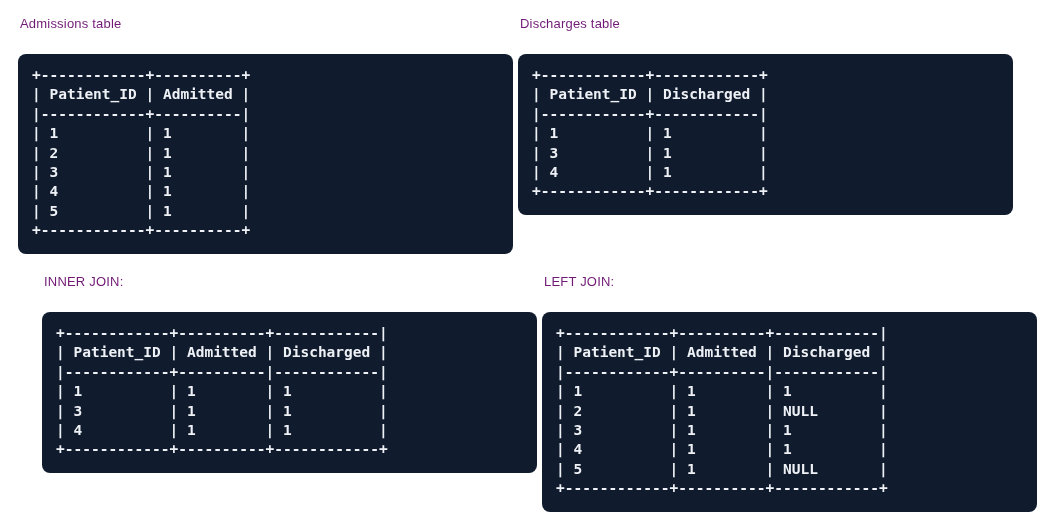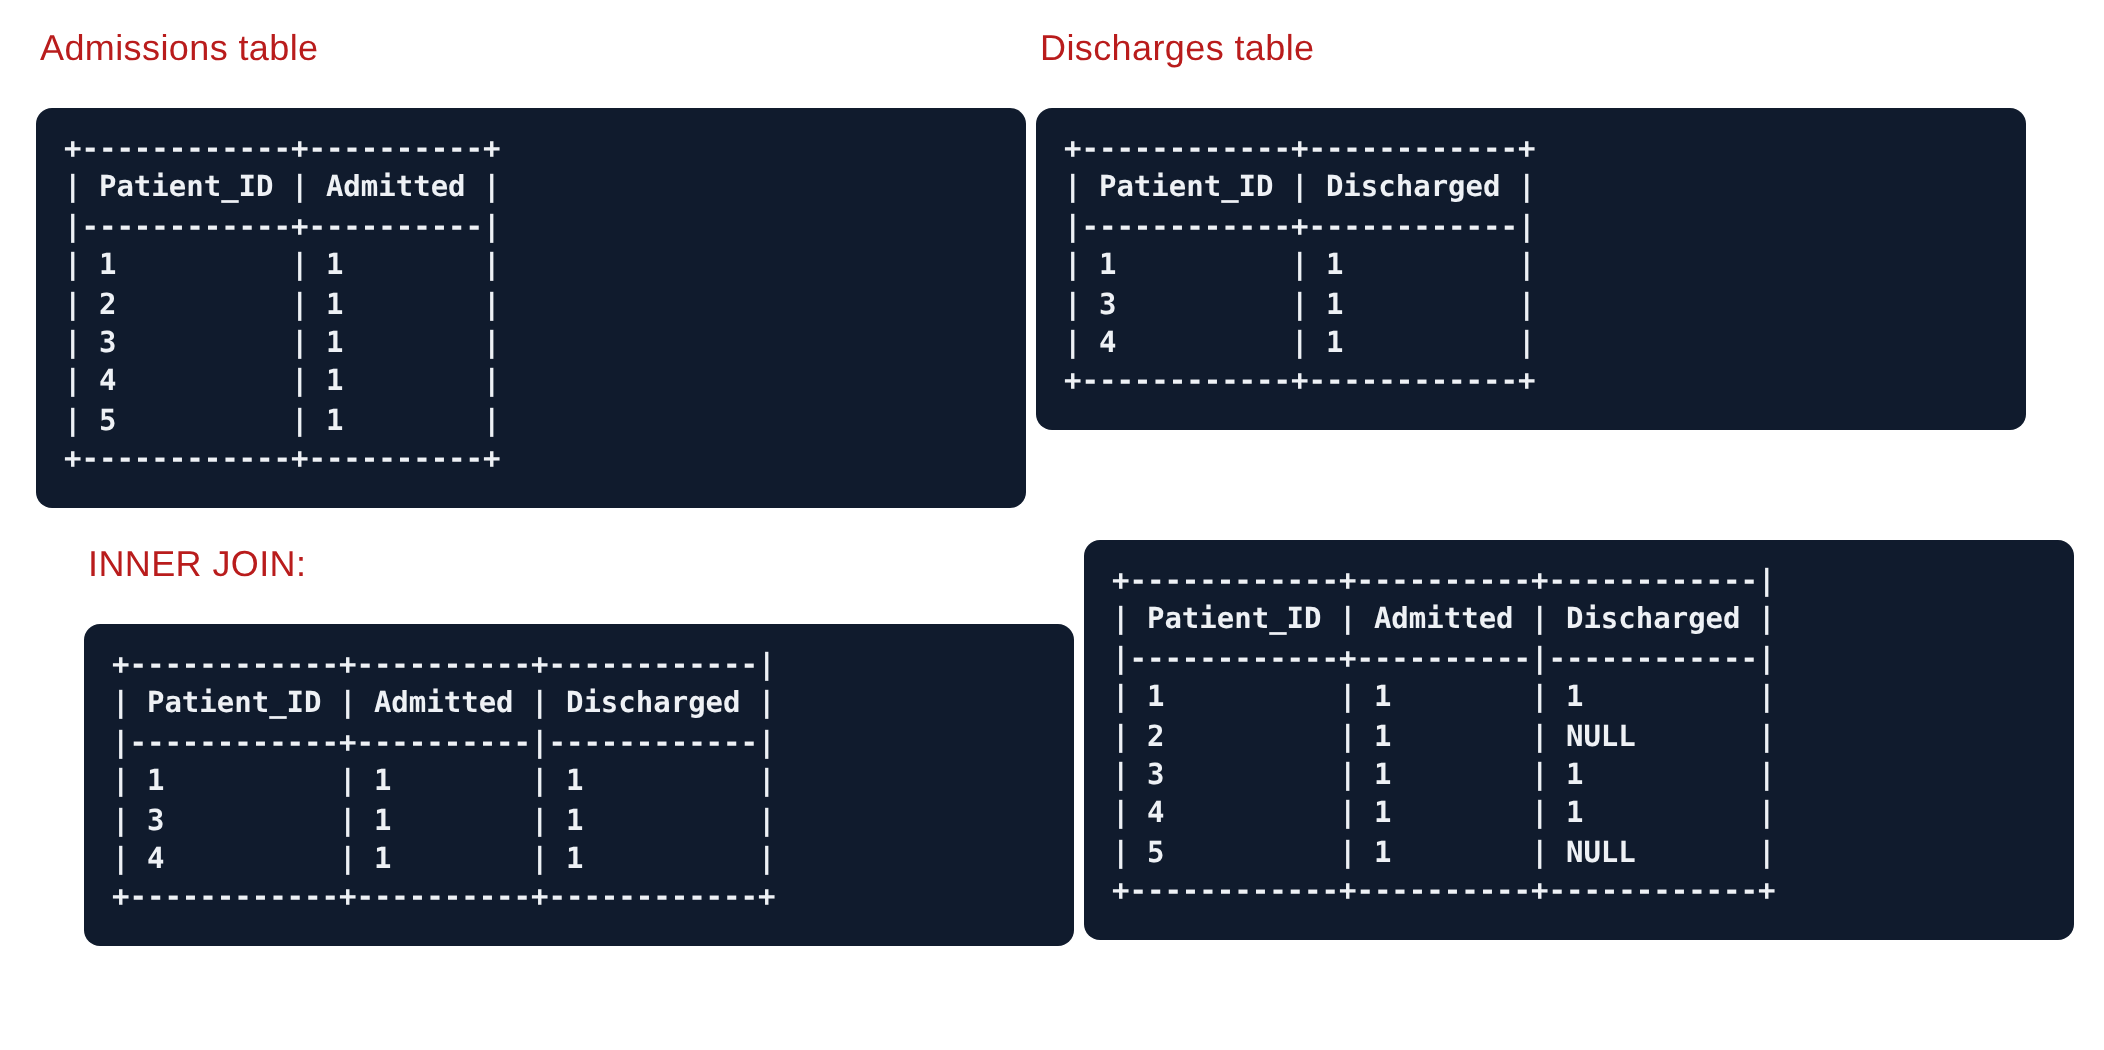--- a/index.html
+++ b/index.html
@@ -24,24 +24,24 @@
     position: absolute;
   }
   .col-left  { left: 18px; }
   .col-right { left: 518px; }
 
   .row-top    { top: 12px; }
   .row-bottom { top: 270px; margin-left: 24px; }
 
   .caption {
     font-family: "Liberation Sans", sans-serif;
-    font-size: 18px;
+    font-size: 13px;
     font-weight: 400;
     letter-spacing: 0.2px;
-    color: #b91c1c;
+    color: #701a75;
     line-height: 24px;
     margin: 0 0 18px 2px;
     white-space: nowrap;
   }
   .console {
     background: #101b2d;
     border-radius: 8px;
     padding: 12px 14px 13px 14px;
     box-sizing: border-box;
     width: 495px;
@@ -99,20 +99,21 @@
 | Patient_ID | Admitted | Discharged |
 |------------+----------|------------|
 | 1          | 1        | 1          |
 | 3          | 1        | 1          |
 | 4          | 1        | 1          |
 +------------+----------+------------+</pre>
     </div>
   </div>
 
   <div class="panel-block col-right row-bottom">
+    <div class="caption">LEFT JOIN:</div>
     <div class="console">
       <pre>+------------+----------+------------|
 | Patient_ID | Admitted | Discharged |
 |------------+----------|------------|
 | 1          | 1        | 1          |
 | 2          | 1        | NULL       |
 | 3          | 1        | 1          |
 | 4          | 1        | 1          |
 | 5          | 1        | NULL       |
 +------------+----------+------------+</pre>

